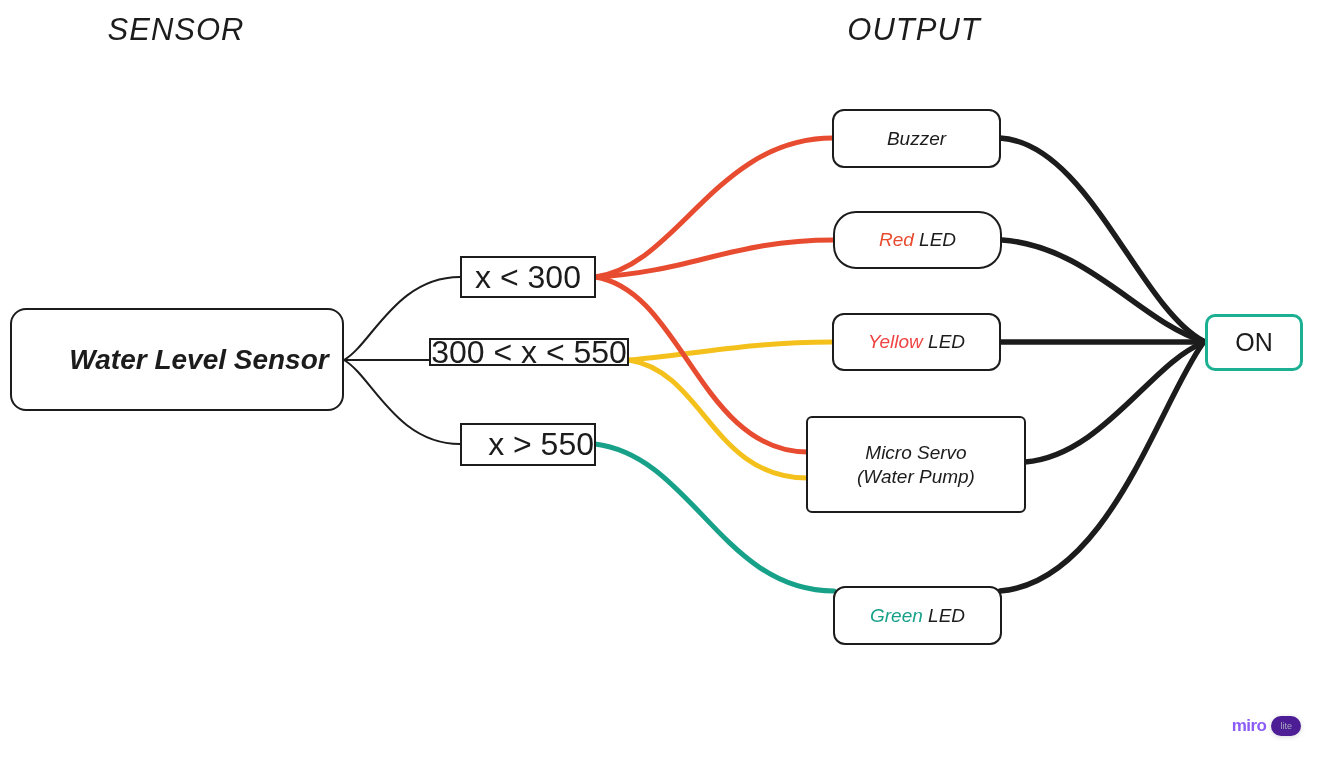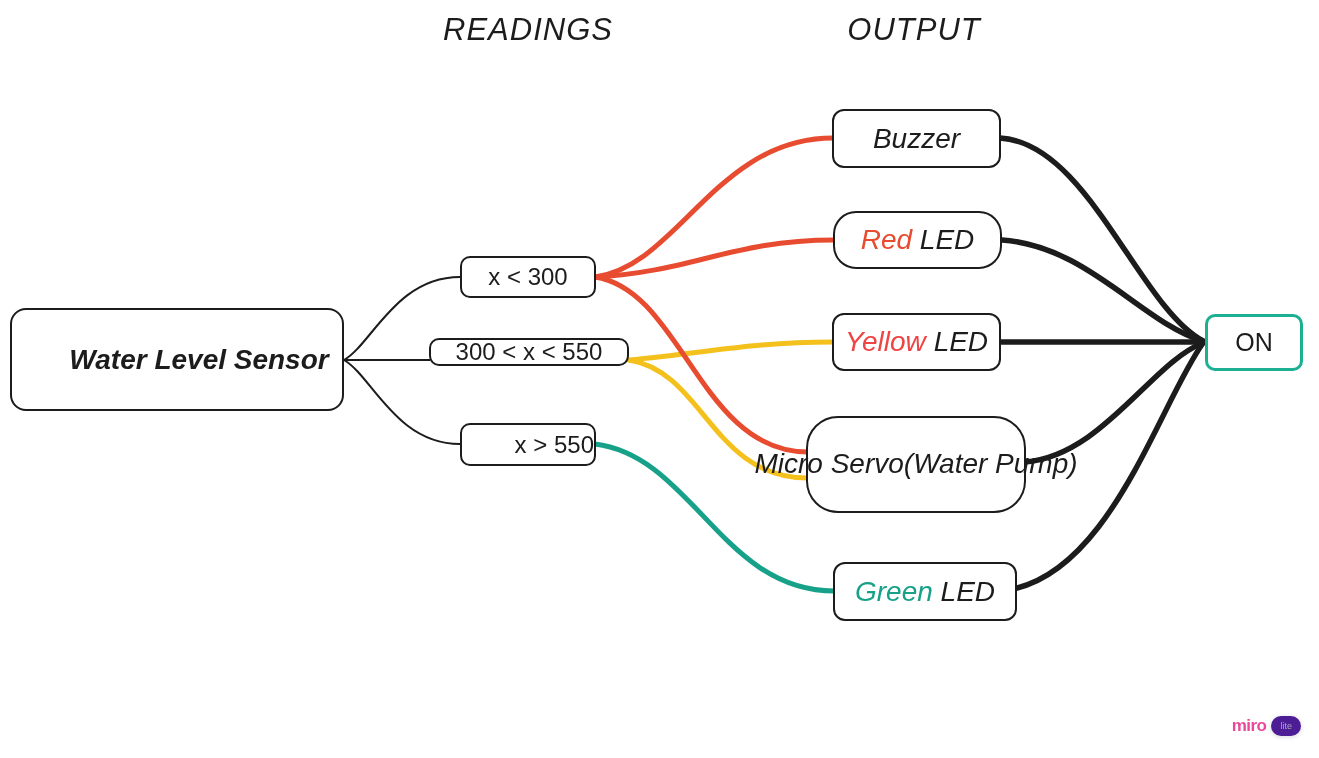--- a/index.html
+++ b/index.html
@@ -42,54 +42,54 @@
     justify-content: center;
     text-align: center;
     z-index: 2;
     white-space: nowrap;
   }
   .node-sensor {
     left: 10px; top: 308px; width: 334px; height: 103px;
     border-radius: 16px; border-width: 2.5px;
     font-size: 28px; font-weight: bold; font-style: italic; padding-left: 44px;
   }
-  .node-reading { font-size: 24px; border-radius: 10px; }
+  .node-reading { font-size: 32px; border-radius: 0; }
   .node-r1 { left: 460px; top: 256px; width: 136px; height: 42px; }
   .node-r2 { left: 429px; top: 338px; width: 200px; height: 28px; }
   .node-r3 { left: 460px; top: 423px; width: 136px; height: 43px; justify-content: flex-end; }
 
-  .node-output { font-size: 28px; font-style: italic; border-radius: 12px; }
+  .node-output { font-size: 19px; font-style: italic; border-radius: 12px; }
   .node-buzzer { left: 832px; top: 109px; width: 169px; height: 59px; }
   .node-redled { left: 833px; top: 211px; width: 169px; height: 58px; border-radius: 23px; }
   .node-yellowled { left: 832px; top: 313px; width: 169px; height: 58px; }
   .node-servo {
     left: 806px; top: 416px; width: 220px; height: 97px;
-    border-radius: 32px; line-height: 1.22;
+    border-radius: 6px; flex-direction: column; line-height: 1.22;
   }
-  .node-greenled { left: 833px; top: 562px; width: 184px; height: 59px; }
+  .node-greenled { left: 833px; top: 586px; width: 169px; height: 59px; }
 
   .accent-red    { color: #e84c30; }
   .accent-yellow { color: #ef4444; }
   .accent-green  { color: #18a189; }
   .accent-gap { white-space: pre; }
 
   .node-on {
     left: 1205px; top: 314px; width: 98px; height: 57px;
     border: 3.5px solid #1cb093; border-radius: 10px;
     font-size: 25px; font-weight: normal;
   }
 
   .watermark {
     position: absolute;
     right: 18px; bottom: 22px;
     display: flex; align-items: center; gap: 5px;
     z-index: 3;
   }
   .miro-logo {
-    font-size: 17px; font-weight: bold; color: #ec4899;
+    font-size: 17px; font-weight: bold; color: #8b5cf6;
     letter-spacing: -0.5px; cursor: pointer;
   }
   .lite-badge {
     background: #4c1d95;
     color: #a9aabe;
     font-size: 9px;
     padding: 5px 9px;
     border-radius: 12px;
     box-shadow: 0 1px 5px rgba(40,40,80,0.18);
   }
@@ -114,21 +114,21 @@
     <path class="wire red" d="M595 277 C 692 272, 732 240, 834 240"></path>
     <path class="wire red" d="M595 277 C 682 290, 700 452, 808 452"></path>
 
     <path class="wire black" d="M1000 138 C 1088 143, 1138 306, 1203 341"></path>
     <path class="wire black" d="M1002 240 C 1088 246, 1142 323, 1203 341"></path>
     <path class="wire black" d="M1000 342 H 1203"></path>
     <path class="wire black" d="M1025 462 C 1102 456, 1152 362, 1203 343"></path>
     <path class="wire black" d="M1000 591 C 1108 582, 1158 406, 1203 343"></path>
   </svg>
 
-  <div class="col-header" style="left:528px">READINGS</div>
+  <div class="col-header" style="left:176px">SENSOR</div>
   <div class="col-header" style="left:914px">OUTPUT</div>
 
   <div class="node node-sensor">
     <span>Water Level Sensor</span>
   </div>
 
   <div class="node node-reading node-r1">
     <span>x &lt; 300</span>
   </div>
   <div class="node node-reading node-r2">

